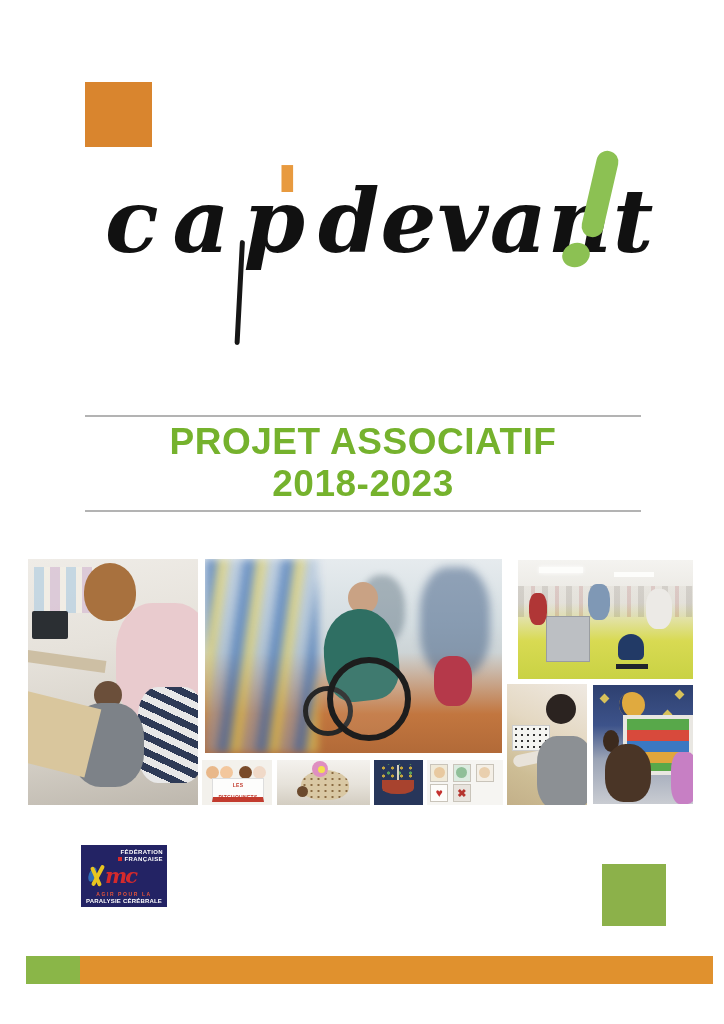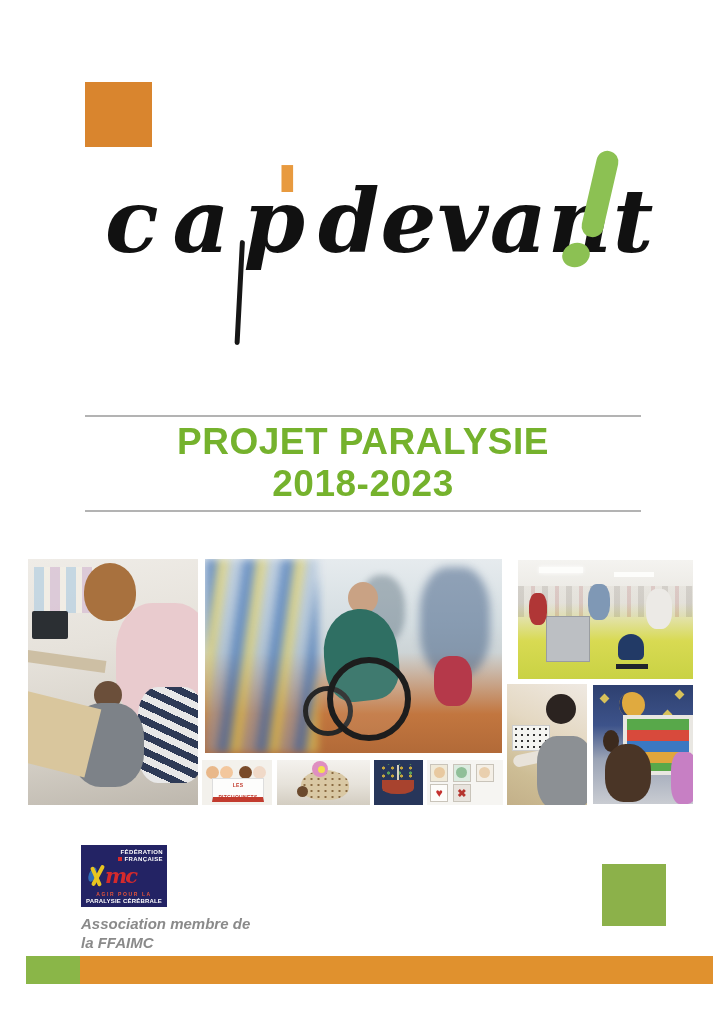--- a/index.html
+++ b/index.html
@@ -157,21 +157,21 @@
     <rect x="240" y="98" width="5" height="105" rx="2.5" fill="#161616" transform="rotate(3 240 98)"></rect>
     <g transform="translate(600,52) rotate(13)">
       <rect x="-11" y="-44" width="22" height="88" rx="11" fill="#8cc153"></rect>
     </g>
     <ellipse cx="0" cy="0" rx="14" ry="12" fill="#8cc153" transform="translate(576,113) rotate(-20)"></ellipse>
   </svg>
 
 
   <div class="abs rule rule-top"></div>
   <div class="abs doc-title">
-    <div>PROJET PARALYSIE</div>
+    <div>PROJET ASSOCIATIF</div>
     <div>2018-2023</div>
   </div>
   <div class="abs rule rule-bottom"></div>
 
   <div>
 
     <div class="ph ph-left">
       <div class="wall-art"></div>
       <div class="monitor"></div>
       <div class="desk"></div>
@@ -271,22 +271,18 @@
     <div class="mono">
       <span class="mono-blue"></span>
       <span class="mono-y1"></span>
       <span class="mono-y2"></span>
       <span class="mono-mc">mc</span>
     </div>
     <div class="slogan">AGIR POUR LA</div>
     <div class="ff-sub">PARALYSIE CÉRÉBRALE</div>
   </div>
 
-  <div class="abs membership">
-    <div>Association membre de</div>
-    <div>la FFAIMC</div>
-  </div>
 
   <div class="abs sq-green"></div>
   <div class="abs bar-green"></div>
   <div class="abs bar-orange"></div>
 
 </div>
 
 </body></html>

